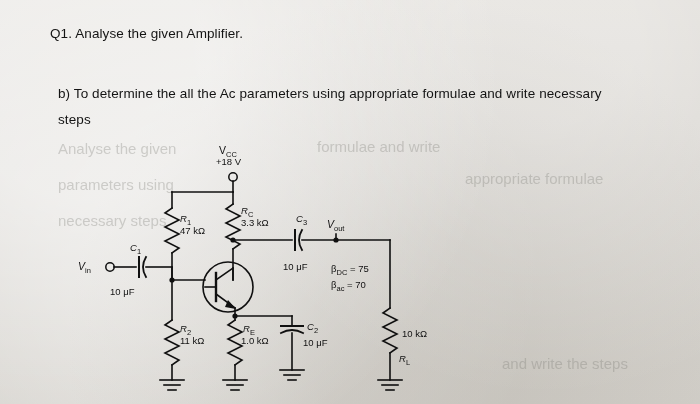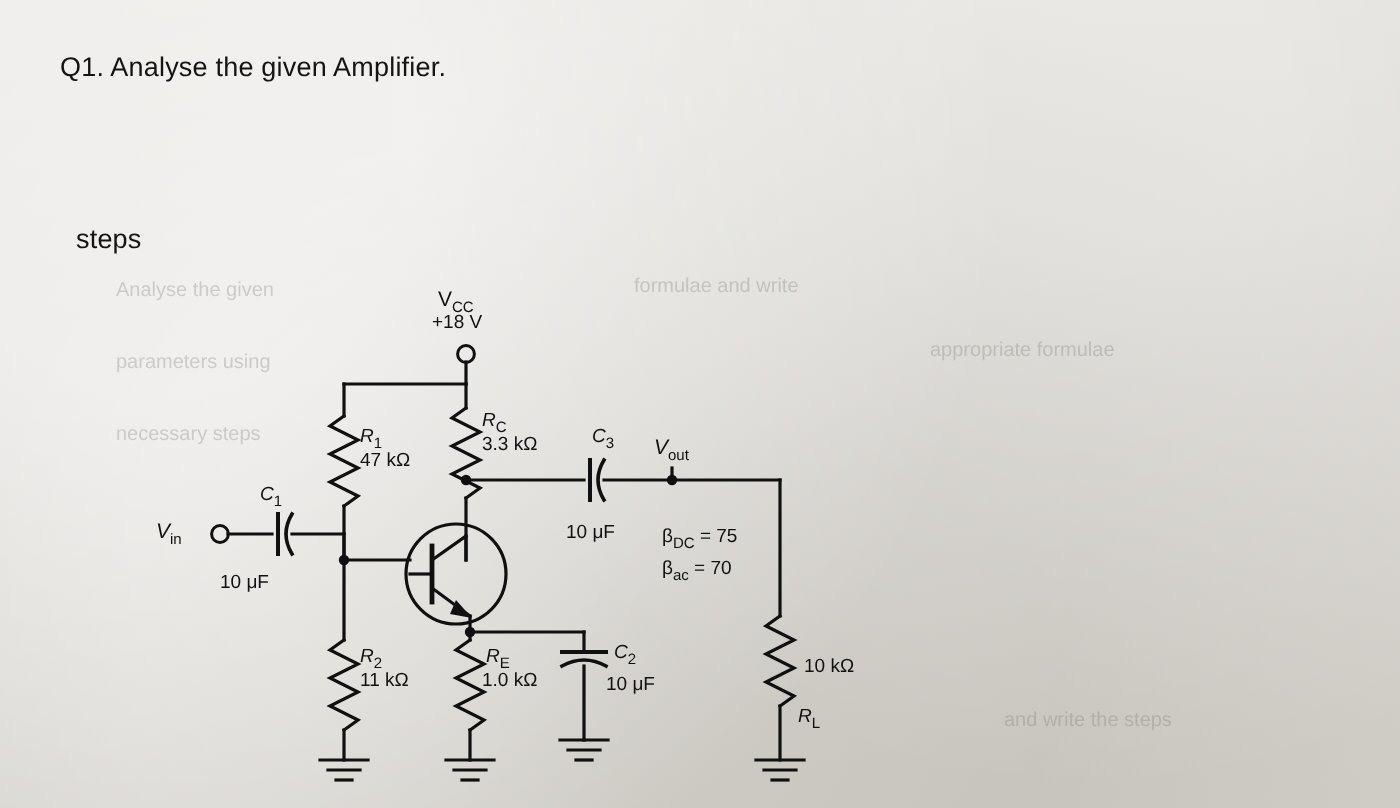--- a/index.html
+++ b/index.html
@@ -28,25 +28,26 @@
       linear-gradient(180deg, #dedbd6 0%, #d7d4cf 40%, #d2cfc9 100%);
     pointer-events: none;
   }
   .qtext {
     position: absolute;
     font-size: 13.5px;
     line-height: 1.5;
     letter-spacing: 0.1px;
     white-space: nowrap;
     color: #141414;
+    margin-left: 20px;
   }
   .ghost {
     position: absolute;
     color: rgba(120,118,112,0.30);
-    font-size: 10px;
+    font-size: 15px;
     white-space: nowrap;
     pointer-events: none;
   }
   #circuit {
     position: absolute;
     left: 0;
     top: 130px;
     width: 656px;
     height: 274px;
   }
@@ -71,20 +72,21 @@
   <div class="paper-noise"></div>
 
   <div class="ghost" style="left:58px; top:140px;">Analyse the given</div>
   <div class="ghost" style="left:285px; top:138px;margin-left:32px;">formulae and write</div>
   <div class="ghost" style="left:58px; top:176px;">parameters using</div>
   <div class="ghost" style="left:465px; top:170px;">appropriate formulae</div>
   <div class="ghost" style="left:58px; top:212px;">necessary steps</div>
   <div class="ghost" style="left:470px; top:355px;margin-left:32px;">and write the steps</div>
 
   <div class="qtext" style="left:30px; top:24px;">Q1. Analyse the given Amplifier.</div>
+  <div class="qtext" style="left:38px; top:84px;">b) To determine the all the Ac parameters using appropriate formulae and write necessary</div>
   <div class="qtext" style="left:38px; top:110px;">steps</div>
 
   <div id="circuit">
     <svg width="700" height="274" viewBox="0 0 700 274">
       <g stroke="#101010" stroke-width="1.6" fill="none" stroke-linecap="square">
 
         <circle cx="233" cy="47" r="4.2" stroke-width="1.5"></circle>
         <line x1="233" y1="51" x2="233" y2="62"></line>
 
         <line x1="172" y1="62" x2="233" y2="62"></line>

